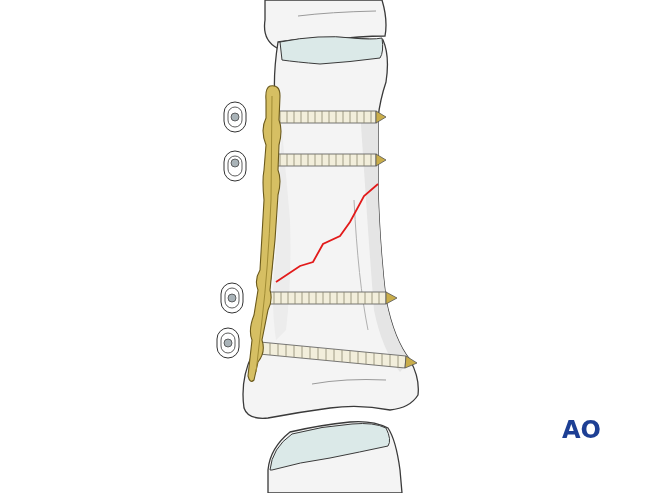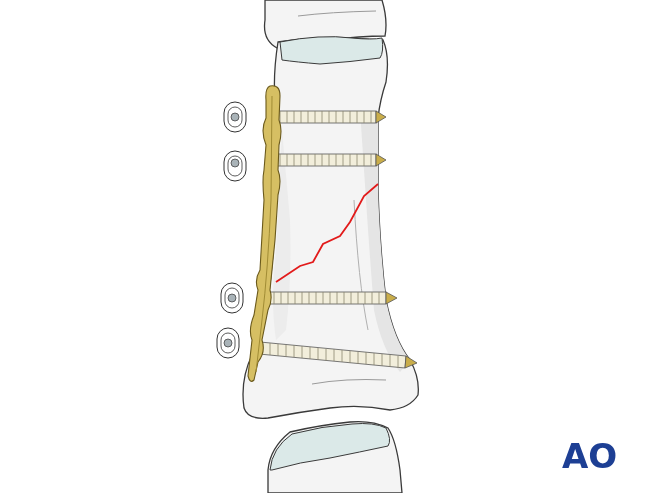--- a/index.html
+++ b/index.html
@@ -1,19 +1,19 @@
 <!DOCTYPE html>
 <html><head>
 <meta charset="utf-8">
 <style>
   html, body { margin: 0; padding: 0; background: #ffffff; }
   body { width: 665px; height: 493px; position: relative; overflow: hidden;
          font-family: "Liberation Sans", sans-serif; }
   #stage { position: absolute; left: 0; top: 0; width: 665px; height: 493px; }
-  #logo { position: absolute; left: 562px; top: 436px; font-size: 34px; font-weight: bold;
+  #logo { position: absolute; left: 562px; top: 416px; font-size: 24px; font-weight: bold;
           letter-spacing: 0px; font-family: "DejaVu Sans", sans-serif; }
 </style>
 </head>
 <body>
 
 <div id="stage">
 <svg width="665" height="493" viewBox="0 0 665 493" xmlns="http://www.w3.org/2000/svg">
 
   <g>
     <path d="M265,0 L265,20 Q262,40 277,48 Q300,43 330,40 Q360,36 385,36 Q388,20 382,0 Z" fill="#f4f4f4" stroke="#3a3a3a" stroke-width="1.3"></path>

